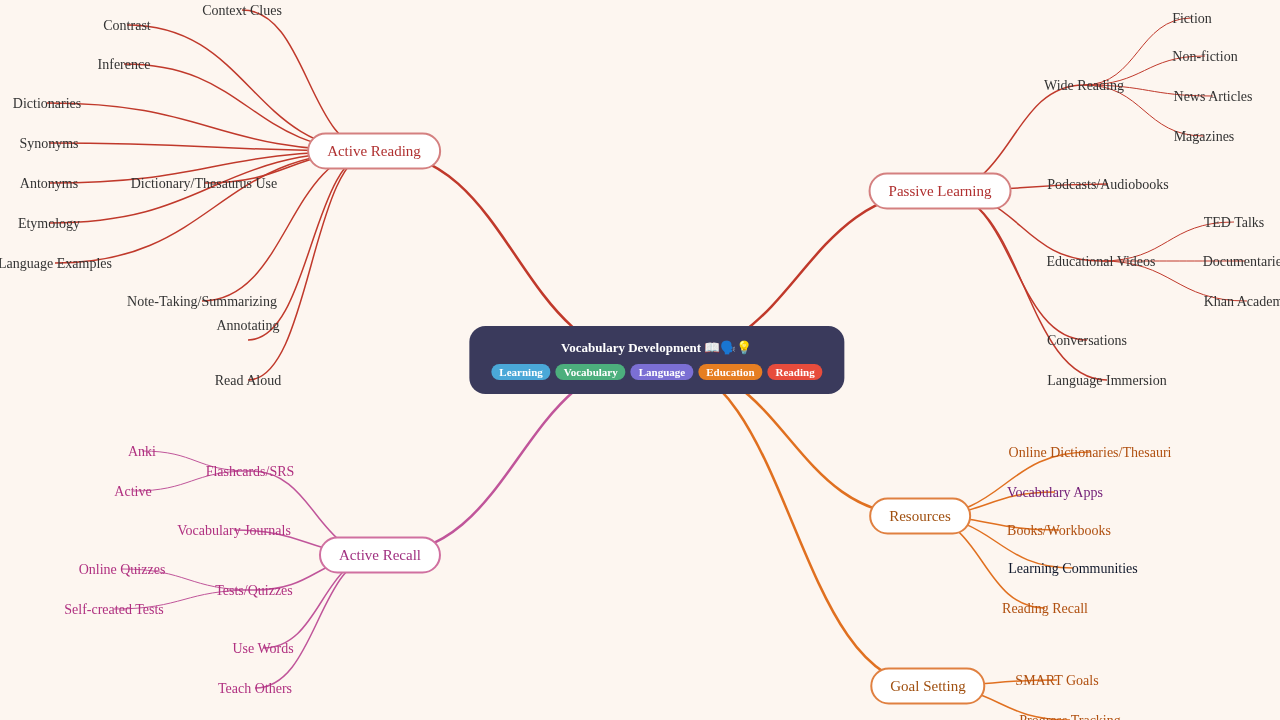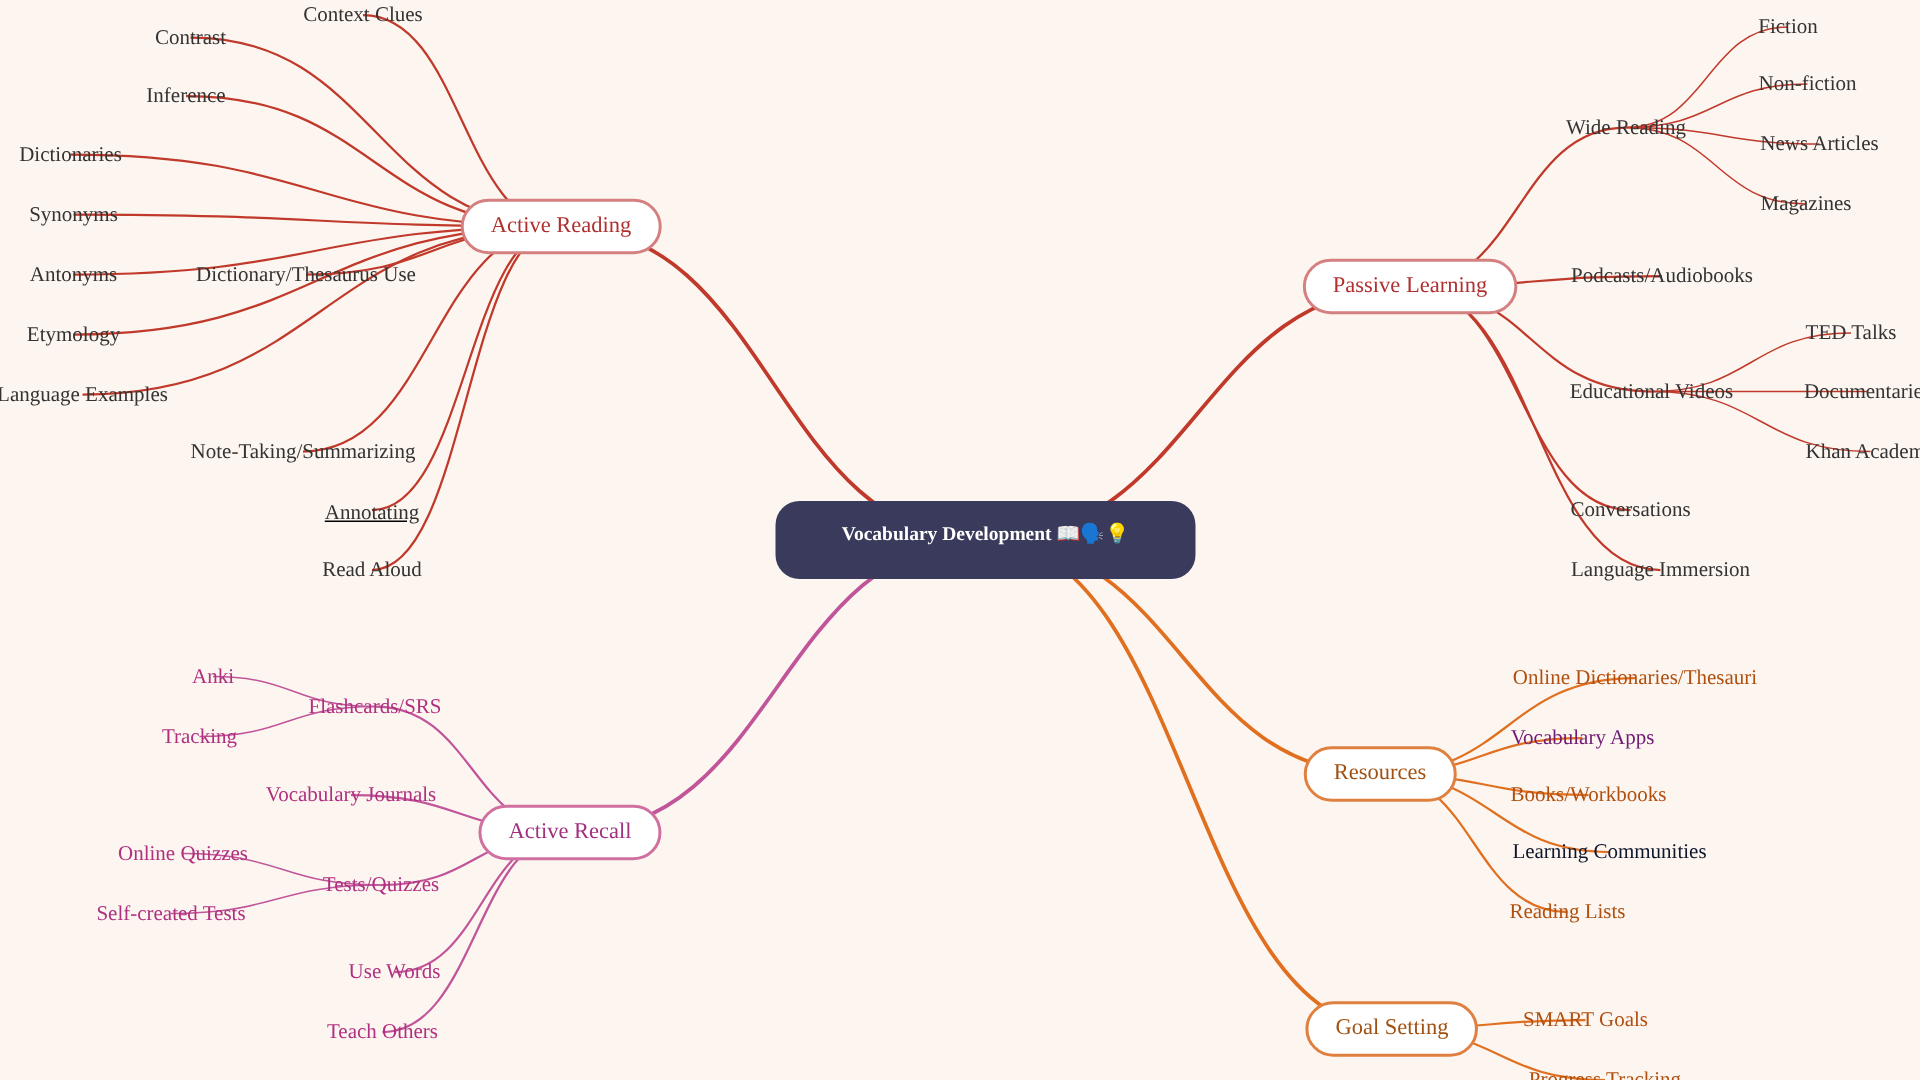--- a/index.html
+++ b/index.html
@@ -116,20 +116,27 @@
     <path d="M 920 516 C 989.5 516, 989.5 530, 1059 530" stroke="#e07020" stroke-width="1.5" fill="none"></path>
     <path d="M 920 516 C 996.5 516, 996.5 568, 1073 568" stroke="#e07020" stroke-width="1.5" fill="none"></path>
     <path d="M 920 516 C 982.5 516, 982.5 608, 1045 608" stroke="#e07020" stroke-width="1.5" fill="none"></path>
     <path d="M 928 686 C 992.5 686, 992.5 680, 1057 680" stroke="#e07020" stroke-width="1.5" fill="none"></path>
     <path d="M 928 686 C 999 686, 999 720, 1070 720" stroke="#e07020" stroke-width="1.5" fill="none"></path>
   </svg>
 
 <div class="node" id="center-node" style="left:657px;top:360px;">
   <div class="center-node">
     <div class="title">Vocabulary Development 📖🗣️💡</div>
+    <div class="tags">
+      <span class="tag tag-learning">Learning</span>
+      <span class="tag tag-vocabulary">Vocabulary</span>
+      <span class="tag tag-language">Language</span>
+      <span class="tag tag-education">Education</span>
+      <span class="tag tag-reading">Reading</span>
+    </div>
   </div>
 </div>
 
 <div class="node" id="node-activeReading" style="left:374px;top:151px;">
   <div class="node-box" style="border-color:#d48080;color:#b03030;">
     <span>Active Reading</span>
   </div>
 </div>
 <div class="node" id="node-passiveLearning" style="left:940px;top:191px;">
   <div class="node-box" style="border-color:#d48080;color:#b03030;">
@@ -155,45 +162,45 @@
 <div class="node" style="left:242px;top:10px;"><span class="node-text">Context Clues</span></div>
 <div class="node" style="left:127px;top:25px;"><span class="node-text">Contrast</span></div>
 <div class="node" style="left:124px;top:64px;"><span class="node-text">Inference</span></div>
 <div class="node" style="left:47px;top:103px;"><span class="node-text">Dictionaries</span></div>
 <div class="node" style="left:49px;top:143px;"><span class="node-text">Synonyms</span></div>
 <div class="node" style="left:49px;top:183px;"><span class="node-text">Antonyms</span></div>
 <div class="node" style="left:49px;top:223px;"><span class="node-text">Etymology</span></div>
 <div class="node" style="left:55px;top:263px;"><span class="node-text">Language Examples</span></div>
 <div class="node" style="left:204px;top:183px;"><span class="node-text">Dictionary/Thesaurus Use</span></div>
 <div class="node" style="left:202px;top:301px;"><span class="node-text">Note-Taking/Summarizing</span></div>
-<div class="node" style="left:248px;top:342px;text-decoration:underline;"><span class="node-text">Annotating</span></div>
+<div class="node" style="left:248px;top:325px;"><span class="node-text">Annotating</span></div>
 <div class="node" style="left:248px;top:380px;"><span class="node-text">Read Aloud</span></div>
 
 <div class="node" style="left:1084px;top:85px;"><span class="node-text">Wide Reading</span></div>
 <div class="node" style="left:1192px;top:18px;"><span class="node-text">Fiction</span></div>
 <div class="node" style="left:1205px;top:56px;"><span class="node-text">Non-fiction</span></div>
 <div class="node" style="left:1213px;top:96px;"><span class="node-text">News Articles</span></div>
 <div class="node" style="left:1204px;top:136px;"><span class="node-text">Magazines</span></div>
 <div class="node" style="left:1108px;top:184px;"><span class="node-text">Podcasts/Audiobooks</span></div>
 <div class="node" style="left:1234px;top:222px;"><span class="node-text">TED Talks</span></div>
 <div class="node" style="left:1101px;top:261px;"><span class="node-text">Educational Videos</span></div>
 <div class="node" style="left:1245px;top:261px;"><span class="node-text">Documentaries</span></div>
 <div class="node" style="left:1247px;top:301px;"><span class="node-text">Khan Academy</span></div>
 <div class="node" style="left:1087px;top:340px;"><span class="node-text">Conversations</span></div>
 <div class="node" style="left:1107px;top:380px;"><span class="node-text">Language Immersion</span></div>
 
 <div class="node" style="left:142px;top:451px;"><span class="node-text" style="color:#b03080;">Anki</span></div>
-<div class="node" style="left:133px;top:491px;"><span class="node-text" style="color:#b03080;">Tracking</span></div>
+<div class="node" style="left:133px;top:491px;"><span class="node-text" style="color:#b03080;">Active</span></div>
 <div class="node" style="left:250px;top:471px;"><span class="node-text" style="color:#b03080;">Flashcards/SRS</span></div>
 <div class="node" style="left:234px;top:530px;"><span class="node-text" style="color:#b03080;">Vocabulary Journals</span></div>
 <div class="node" style="left:122px;top:569px;"><span class="node-text" style="color:#b03080;">Online Quizzes</span></div>
 <div class="node" style="left:254px;top:590px;"><span class="node-text" style="color:#b03080;">Tests/Quizzes</span></div>
 <div class="node" style="left:114px;top:609px;"><span class="node-text" style="color:#b03080;">Self-created Tests</span></div>
 <div class="node" style="left:263px;top:648px;"><span class="node-text" style="color:#b03080;">Use Words</span></div>
 <div class="node" style="left:255px;top:688px;"><span class="node-text" style="color:#b03080;">Teach Others</span></div>
 
 <div class="node" style="left:1090px;top:452px;"><span class="node-text" style="color:#b05010;">Online Dictionaries/Thesauri</span></div>
 <div class="node" style="left:1055px;top:492px;"><span class="node-text" style="color:#701a75;">Vocabulary Apps</span></div>
 <div class="node" style="left:1059px;top:530px;"><span class="node-text" style="color:#b05010;">Books/Workbooks</span></div>
 <div class="node" style="left:1073px;top:568px;"><span class="node-text" style="color:#0f172a;">Learning Communities</span></div>
-<div class="node" style="left:1045px;top:608px;"><span class="node-text" style="color:#b05010;">Reading Lists</span></div>
+<div class="node" style="left:1045px;top:608px;"><span class="node-text" style="color:#b05010;">Reading Recall</span></div>
 <div class="node" style="left:1057px;top:680px;"><span class="node-text" style="color:#b05010;">SMART Goals</span></div>
 <div class="node" style="left:1070px;top:720px;"><span class="node-text" style="color:#b05010;">Progress Tracking</span></div>
 
 </body></html>

